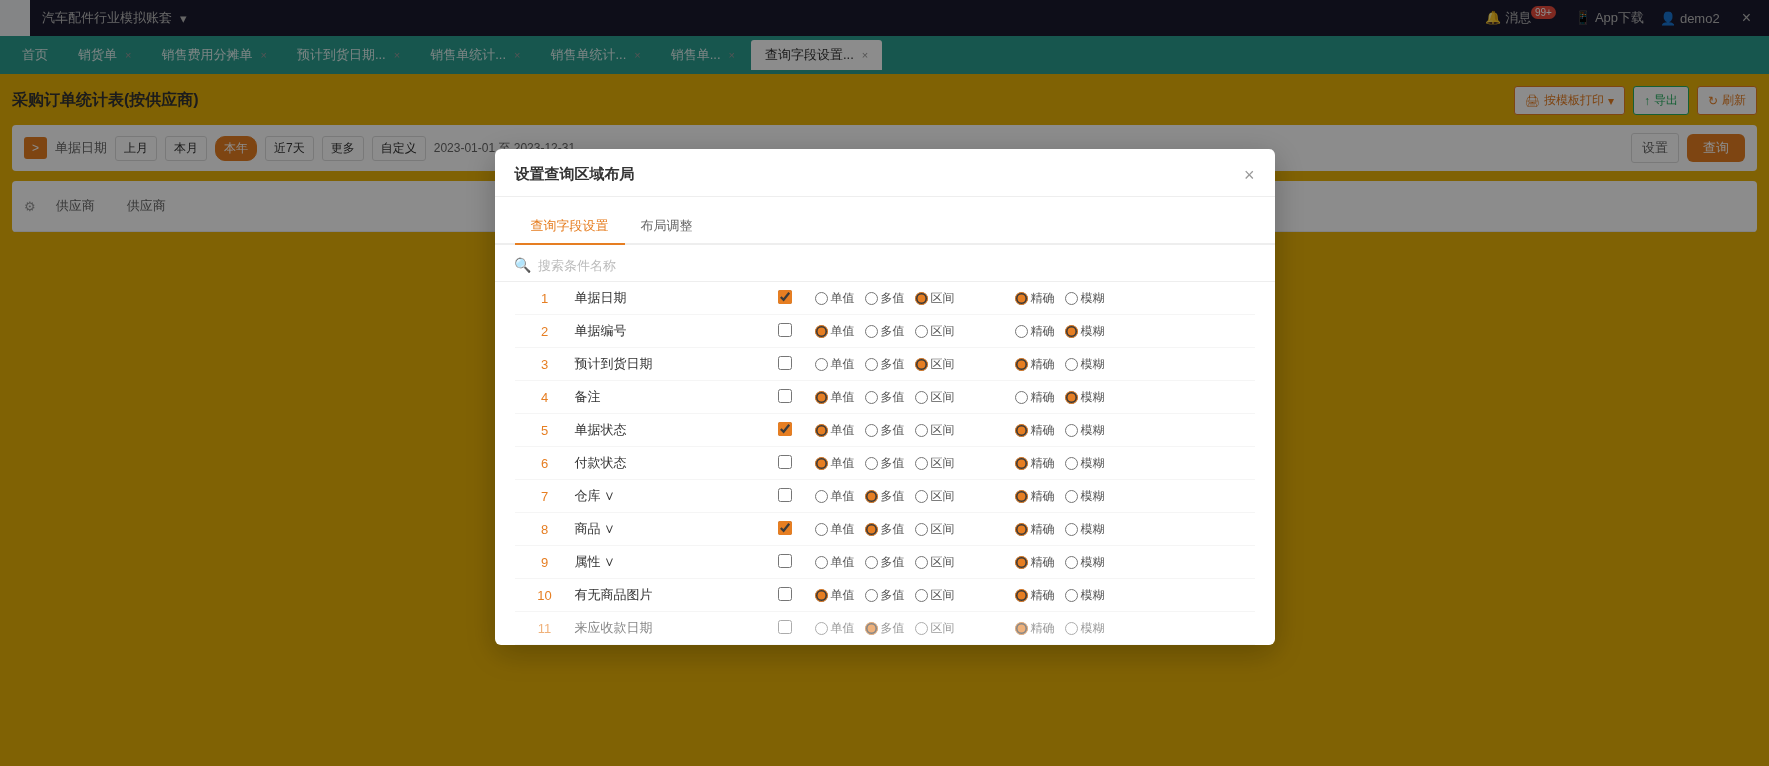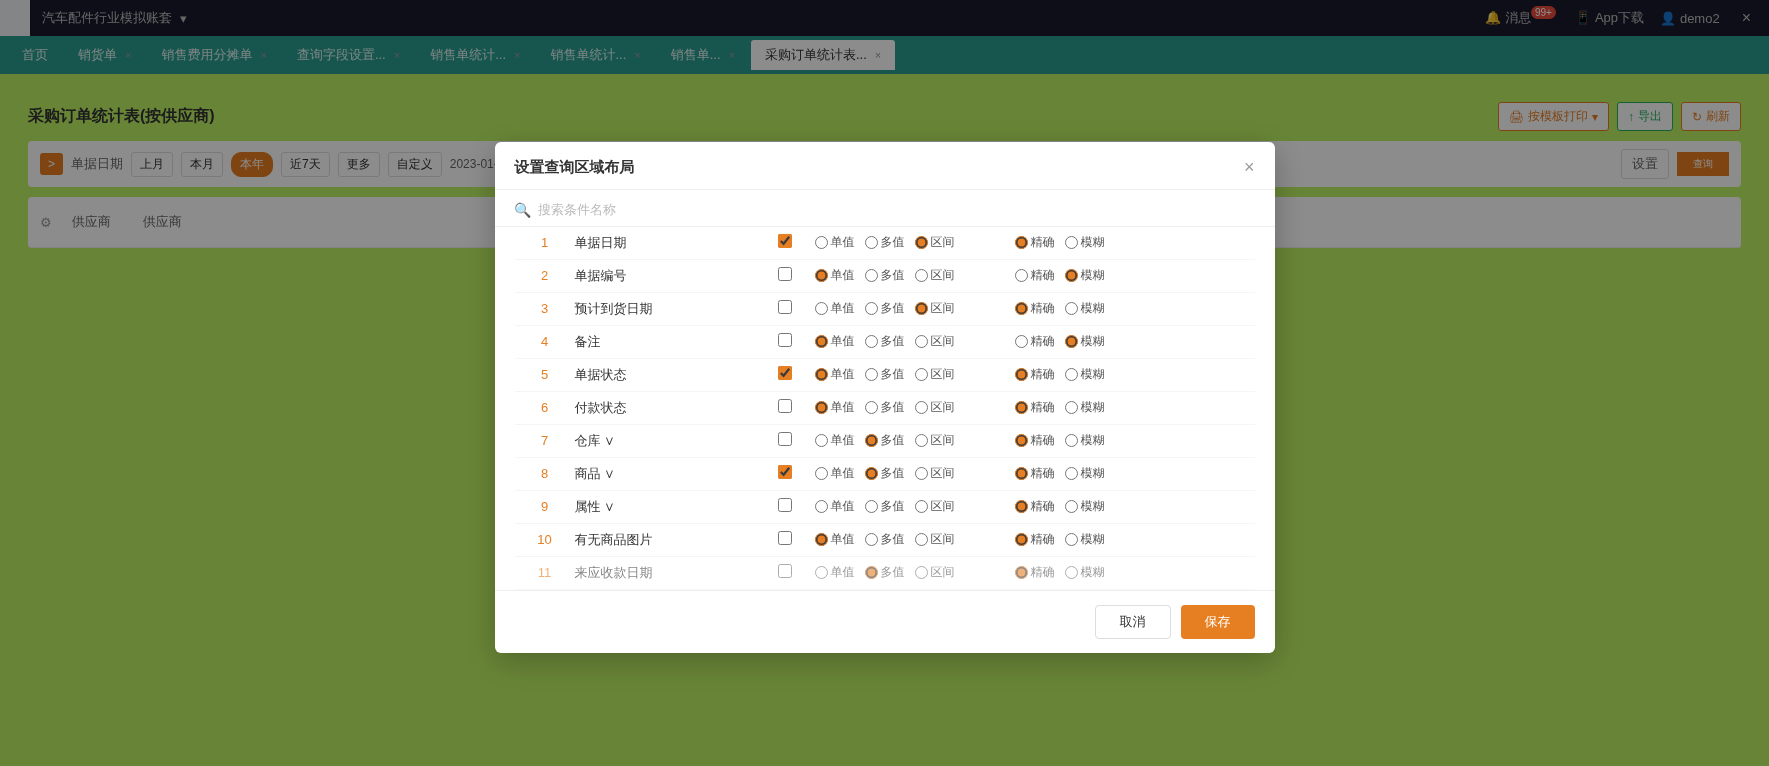--- a/index.html
+++ b/index.html
@@ -43,24 +43,24 @@
       white-space: nowrap;
     }
     .tab-item.active {
       background: white;
       color: #333;
     }
     .tab-item .tab-close { font-size: 11px; color: #999; margin-left: 4px; }
 
     
     .main-content {
-      background: #bef264;
+      background: #eab308;
       height: calc(766px - 36px - 38px);
       position: relative;
-      padding: 28px;
+      padding: 12px;
     }
 
     
     .page-header {
       display: flex;
       align-items: center;
       justify-content: space-between;
       margin-bottom: 10px;
     }
     .page-title { font-size: 16px; font-weight: bold; color: #333; }
@@ -77,21 +77,21 @@
       margin-bottom: 10px;
       display: flex;
       align-items: center;
       gap: 8px;
     }
     .filter-toggle { background: #e67e22; color: white; border: none; padding: 4px 8px; border-radius: 3px; cursor: pointer; font-size: 12px; }
     .filter-date-label { color: #666; font-size: 13px; }
     .filter-btn { padding: 3px 8px; border: 1px solid #ddd; border-radius: 3px; cursor: pointer; font-size: 12px; background: white; color: #333; }
     .filter-btn.active { background: #e67e22; color: white; border-color: #e67e22; border-radius: 10px; }
     .filter-date-range { color: #666; font-size: 12px; }
-    .btn-query { background: #e67e22; color: white; border: none; padding: 5px 16px; border-radius: 0; cursor: pointer; font-size: 10px; margin-left: auto; }
+    .btn-query { background: #e67e22; color: white; border: none; padding: 5px 16px; border-radius: 6px; cursor: pointer; font-size: 13px; margin-left: auto; }
     .btn-settings { background: white; color: #666; border: 1px solid #ddd; padding: 5px 10px; border-radius: 3px; cursor: pointer; font-size: 13px; }
 
     
     .table-area {
       background: white;
       border-radius: 4px;
       overflow: hidden;
     }
     .table-header-row {
       display: flex;
@@ -259,37 +259,37 @@
   </div>
   <div class="tab-item">
     <span>销货单</span>
     <span class="tab-close">×</span>
   </div>
   <div class="tab-item">
     <span>销售费用分摊单</span>
     <span class="tab-close">×</span>
   </div>
   <div class="tab-item">
-    <span>查询字段设置...</span>
+    <span>预计到货日期...</span>
     <span class="tab-close">×</span>
   </div>
   <div class="tab-item">
     <span>销售单统计...</span>
     <span class="tab-close">×</span>
   </div>
   <div class="tab-item">
     <span>销售单统计...</span>
     <span class="tab-close">×</span>
   </div>
   <div class="tab-item">
     <span>销售单...</span>
     <span class="tab-close">×</span>
   </div>
   <div class="tab-item active">
-    <span>采购订单统计表...</span>
+    <span>查询字段设置...</span>
     <span class="tab-close">×</span>
   </div>
 </div>
 
 <div class="main-content">
 
   <div class="page-header">
     <h2 class="page-title">采购订单统计表(按供应商)</h2>
     <div class="header-actions">
       <button class="btn-print">
@@ -333,20 +333,28 @@
 </div>
 
 <div class="overlay">
   <div class="dialog">
 
     <div class="dialog-header">
       <span class="dialog-title">设置查询区域布局</span>
       <button class="dialog-close">×</button>
     </div>
 
+    <div class="dialog-tabs">
+      <div class="dialog-tab active">
+        <span>查询字段设置</span>
+      </div>
+      <div class="dialog-tab">
+        <span>布局调整</span>
+      </div>
+    </div>
 
     <div class="dialog-search">
       <span class="search-icon-wrap">🔍</span>
       <input type="text" placeholder="搜索条件名称" style="">
     </div>
 
     <div class="dialog-table">
 
 
       <div class="dt-row">
@@ -761,18 +769,14 @@
               </div>
             <div class="radio-item">
                 <input type="radio" name="r11" value="fuzzy" style="">
                 <label>模糊</label>
               </div>
           </div>
         </div>
       </div>
     </div>
 
-    <div class="dialog-footer">
-      <button class="btn-cancel">取消</button>
-      <button class="btn-save">保存</button>
-    </div>
   </div>
 </div>
 
 </body></html>

